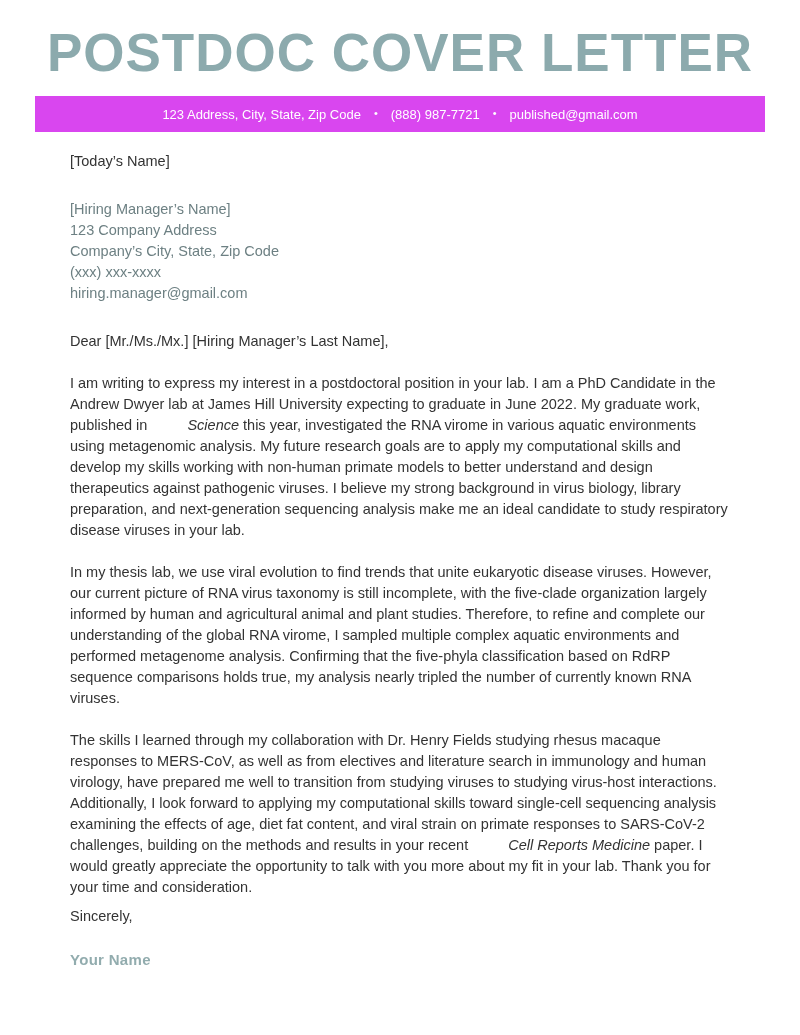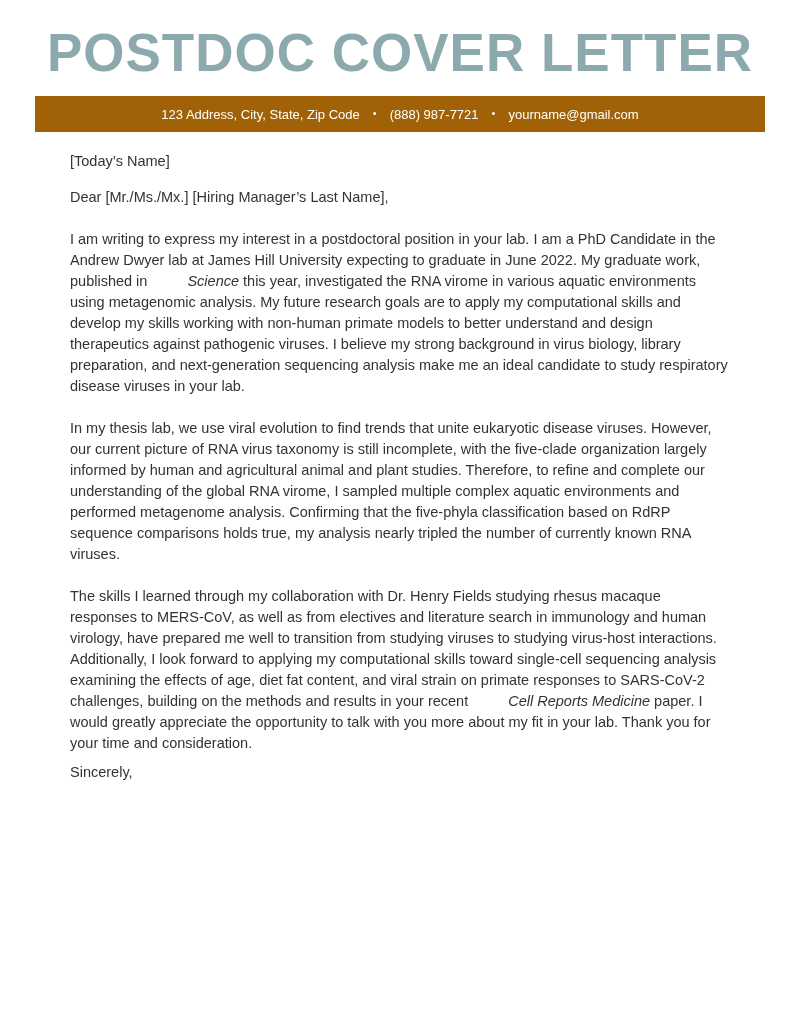--- a/index.html
+++ b/index.html
@@ -19,21 +19,21 @@
     font-size: 53px;
     line-height: 58px;
     font-weight: bold;
     letter-spacing: 1px;
     color: #8caaad;
     white-space: nowrap;
   }
   .banner {
     margin: 14px 35px 0 35px;
     height: 36px;
-    background: #a16207;
+    background: #d946ef;
     color: #ffffff;
     font-size: 13px;
     display: flex;
     align-items: center;
     justify-content: center;
     white-space: nowrap;
   }
   .banner .sep {
     padding: 0 13px;
     font-size: 11px;
@@ -42,21 +42,21 @@
   }
   .content {
     margin: 0 70px;
     color: #333333;
     font-size: 14.5px;
     line-height: 21px;
   }
   .date       { margin: 19px 0 0 0; }
   .recipient  { margin: 27px 0 0 0; color: #6d8083; }
   .recipient div { line-height: 21px; }
-  .salutation { margin: 15px 0 0 0; }
+  .salutation { margin: 27px 0 0 0; }
   .para       { margin: 21px 0 0 0; }
   .para em    { font-style: italic; margin-left: 36px; }
   .closing    { margin: 8px 0 0 0; }
   .signature  {
     margin: 22px 0 0 0;
     color: #92acae;
     font-weight: bold;
     font-size: 15px;
     letter-spacing: 0.3px;
   }
@@ -66,33 +66,41 @@
 
 <div class="page">
 
   <h1 class="title">POSTDOC COVER LETTER</h1>
 
   <div class="banner">
     <span>123 Address, City, State, Zip Code</span>
     <span class="sep">•</span>
     <span>(888) 987-7721</span>
     <span class="sep">•</span>
-    <span>yourname@gmail.com</span>
+    <span>published@gmail.com</span>
   </div>
 
   <div class="content">
 
     <p class="date">[Today’s Name]</p>
 
+    <div class="recipient">
+      <div>[Hiring Manager’s Name]</div>
+      <div>123 Company Address</div>
+      <div>Company’s City, State, Zip Code</div>
+      <div>(xxx) xxx-xxxx</div>
+      <div>hiring.manager@gmail.com</div>
+    </div>
 
     <p class="salutation">Dear [Mr./Ms./Mx.] [Hiring Manager’s Last Name],</p>
 
     <p class="para"><span>I am writing to express my interest in a postdoctoral position in your lab. I am a PhD Candidate in the Andrew Dwyer lab at James Hill University expecting to graduate in June 2022. My graduate work, published in </span><em>Science</em><span> this year, investigated the RNA virome in various aquatic environments using metagenomic analysis. My future research goals are to apply my computational skills and develop my skills working with non-human primate models to better understand and design therapeutics against pathogenic viruses. I believe my strong background in virus biology, library preparation, and next-generation sequencing analysis make me an ideal candidate to study respiratory disease viruses in your lab.</span></p>
 
     <p class="para"><span>In my thesis lab, we use viral evolution to find trends that unite eukaryotic disease viruses. However, our current picture of RNA virus taxonomy is still incomplete, with the five-clade organization largely informed by human and agricultural animal and plant studies. Therefore, to refine and complete our understanding of the global RNA virome, I sampled multiple complex aquatic environments and performed metagenome analysis. Confirming that the five-phyla classification based on RdRP sequence comparisons holds true, my analysis nearly tripled the number of currently known RNA viruses.</span></p>
 
     <p class="para"><span>The skills I learned through my collaboration with Dr. Henry Fields studying rhesus macaque responses to MERS-CoV, as well as from electives and literature search in immunology and human virology, have prepared me well to transition from studying viruses to studying virus-host interactions. Additionally, I look forward to applying my computational skills toward single-cell sequencing analysis examining the effects of age, diet fat content, and viral strain on primate responses to SARS-CoV-2 challenges, building on the methods and results in your recent </span><em>Cell Reports Medicine</em><span> paper. I would greatly appreciate the opportunity to talk with you more about my fit in your lab. Thank you for your time and consideration.</span></p>
 
     <p class="closing">Sincerely,</p>
 
+    <p class="signature">Your Name</p>
 
   </div>
 </div>
 
 </body></html>

